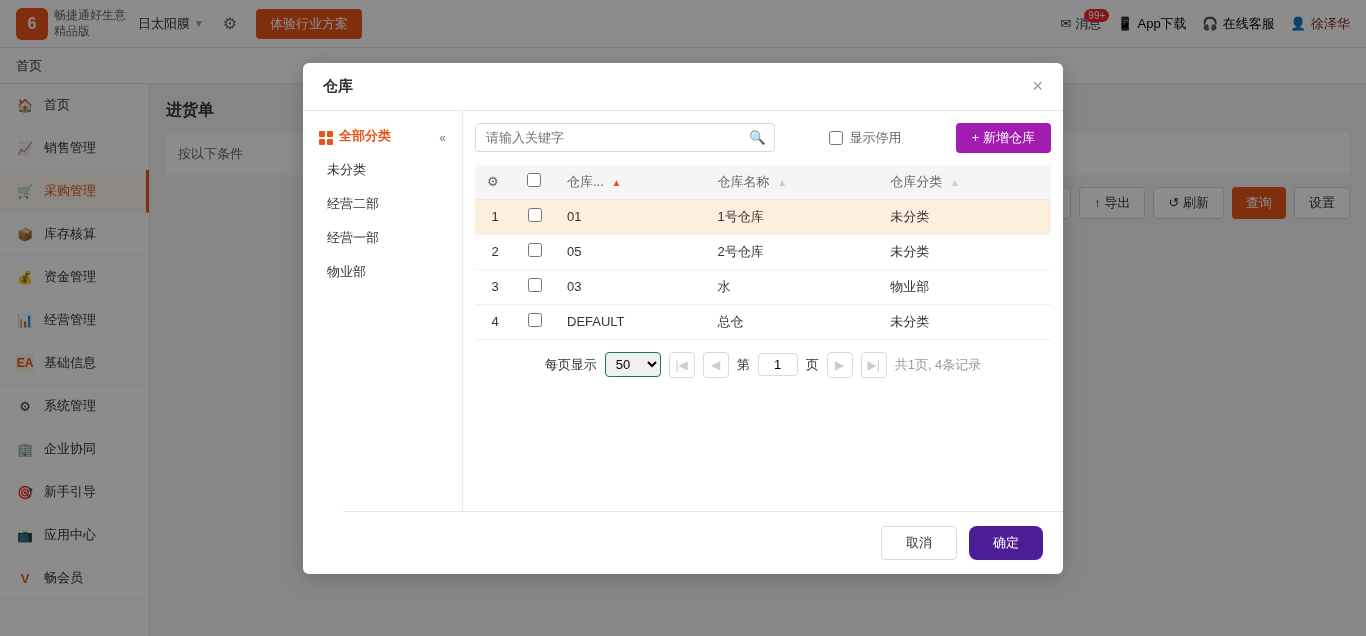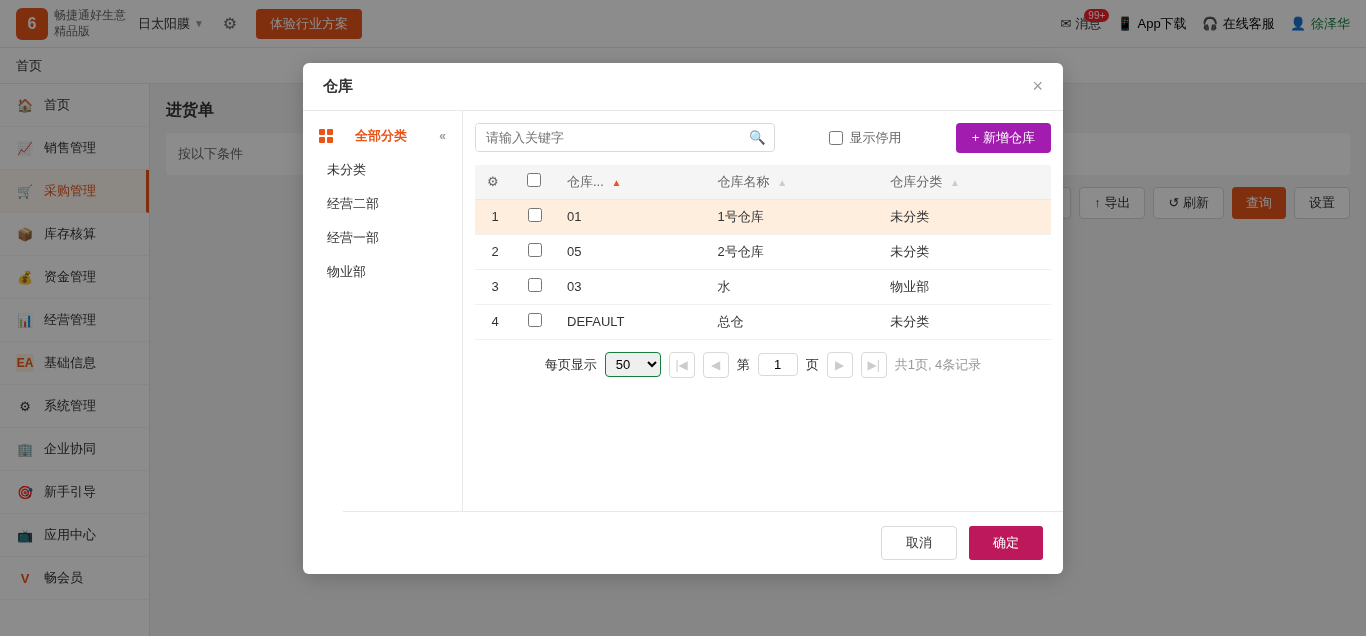--- a/index.html
+++ b/index.html
@@ -20,21 +20,21 @@
     .logo-icon { width: 32px; height: 32px; background: #e8541a; border-radius: 6px; display: flex; align-items: center; justify-content: center; color: #fff; font-weight: bold; font-size: 16px; }
     .logo-text { font-size: 12px; color: #666; line-height: 1.3; }
     .store-selector { display: flex; align-items: center; gap: 4px; color: #333; font-size: 13px; cursor: pointer; }
     .store-selector .chevron { color: #999; font-size: 10px; }
     .gear-btn { width: 28px; height: 28px; display: flex; align-items: center; justify-content: center; color: #666; cursor: pointer; font-size: 16px; }
     .try-btn { background: #e8541a; color: #fff; border: none; padding: 6px 14px; border-radius: 4px; cursor: pointer; font-size: 13px; }
     .topbar-right { display: flex; align-items: center; gap: 16px; }
     .notif-area { display: flex; align-items: center; gap: 4px; color: #333; font-size: 13px; cursor: pointer; position: relative; }
     .badge { background: #f5222d; color: #fff; font-size: 10px; padding: 1px 4px; border-radius: 8px; position: absolute; top: -6px; right: -8px; }
     .topbar-icon-item { display: flex; align-items: center; gap: 4px; cursor: pointer; }
-    .user-name { color: #15803d; cursor: pointer; }
+    .user-name { color: #7f1d1d; cursor: pointer; }
 
     
     .subbar {
       height: 36px;
       background: #fff;
       display: flex;
       align-items: center;
       padding: 0 16px;
       border-bottom: 1px solid #e8e8e8;
       gap: 16px;
@@ -102,21 +102,21 @@
     .dialog-body { display: flex; min-height: 400px; }
 
     
     .cat-panel {
       width: 160px;
       border-right: 1px solid #e8e8e8;
       padding: 8px 0;
       flex-shrink: 0;
     }
     .cat-all {
-      display: flex; align-items: center; gap: 22px;
+      display: flex; align-items: flex-end; gap: 6px;
       padding: 8px 16px;
       cursor: pointer;
       color: #e8541a;
       font-size: 13px;
       font-weight: bold;
     }
     .cat-item {
       padding: 8px 16px 8px 24px;
       cursor: pointer;
       color: #333;
@@ -193,25 +193,25 @@
     .btn-cancel {
       background: #fff;
       color: #333;
       border: 1px solid #d9d9d9;
       padding: 7px 24px;
       border-radius: 4px;
       cursor: pointer;
       font-size: 13px;
     }
     .btn-confirm {
-      background: #be185d;
+      background: #4c1d95;
       color: #fff;
       border: none;
       padding: 7px 24px;
-      border-radius: 3px;
+      border-radius: 8px;
       cursor: pointer;
       font-size: 13px;
     }
   </style>
 </head>
 <body>
 
 <div class="topbar">
   <div class="topbar-left">
     <div class="logo-area">

